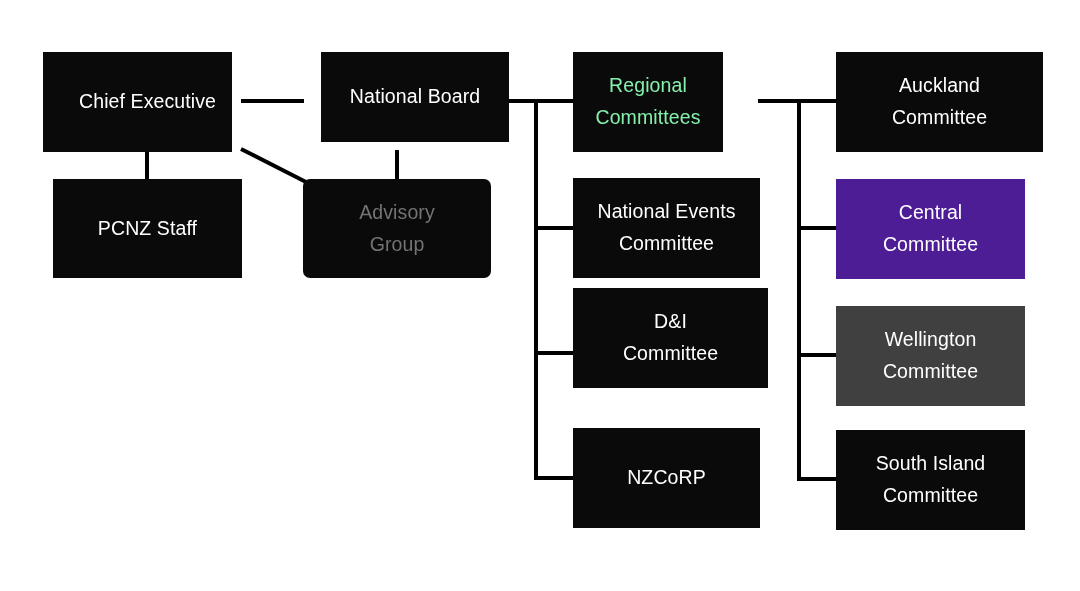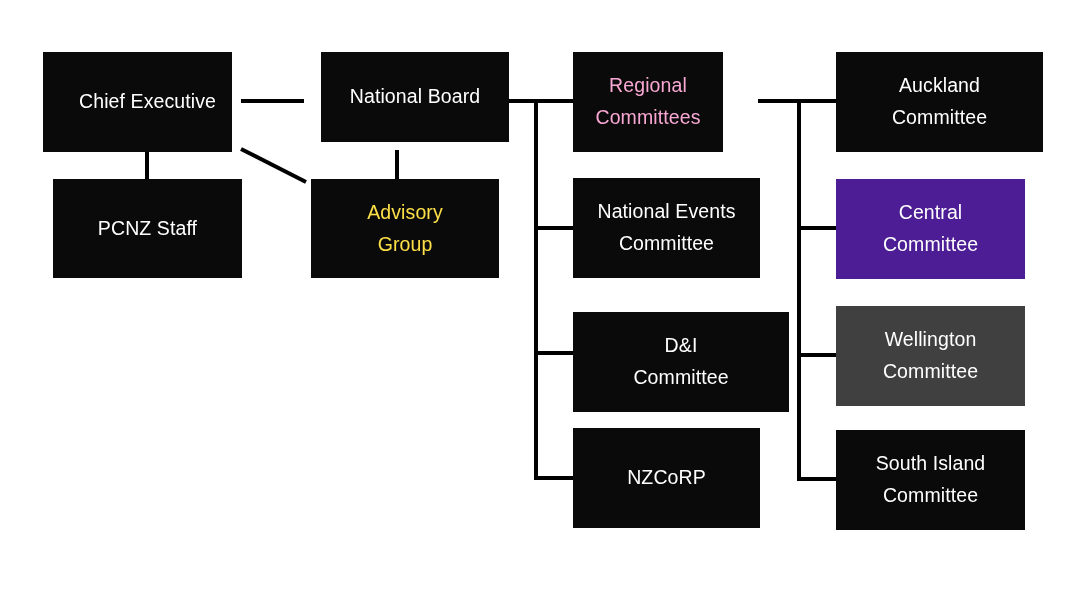--- a/index.html
+++ b/index.html
@@ -76,33 +76,33 @@
   <div id="node-layer">
       <div class="node" style="left: 43px; top: 52px; width: 189px; height: 100px; background: rgb(10, 10, 10); color: rgb(255, 255, 255); padding-left: 26px;">
         <span class="label">Chief Executive</span>
       </div>
       <div class="node" style="left: 321px; top: 52px; width: 188px; height: 90px; background: rgb(10, 10, 10); color: rgb(255, 255, 255);">
         <span class="label">National Board</span>
       </div>
       <div class="node" style="left: 53px; top: 179px; width: 189px; height: 99px; background: rgb(10, 10, 10); color: rgb(255, 255, 255);">
         <span class="label">PCNZ Staff</span>
       </div>
-      <div class="node" style="left: 311px; top: 179px; width: 188px; height: 99px; background: rgb(10, 10, 10); color: #fde047;">
+      <div class="node" style="left: 303px; top: 179px; width: 188px; height: 99px; background: rgb(10, 10, 10); color: #737373; border-radius: 7px;">
         <span class="label">Advisory
 Group</span>
       </div>
-      <div class="node" style="left: 573px; top: 52px; width: 150px; height: 100px; background: rgb(10, 10, 10); color: #f9a8d4;">
+      <div class="node" style="left: 573px; top: 52px; width: 150px; height: 100px; background: rgb(10, 10, 10); color: #86efac;">
         <span class="label">Regional
 Committees</span>
       </div>
       <div class="node" style="left: 573px; top: 178px; width: 187px; height: 100px; background: rgb(10, 10, 10); color: rgb(255, 255, 255);">
         <span class="label">National Events
 Committee</span>
       </div>
-      <div class="node" style="left: 573px; top: 312px; width: 216px; height: 100px; background: rgb(10, 10, 10); color: rgb(255, 255, 255);">
+      <div class="node" style="left: 573px; top: 288px; width: 195px; height: 100px; background: rgb(10, 10, 10); color: rgb(255, 255, 255);">
         <span class="label">D&amp;I
 Committee</span>
       </div>
       <div class="node" style="left: 573px; top: 428px; width: 187px; height: 100px; background: rgb(10, 10, 10); color: rgb(255, 255, 255);">
         <span class="label">NZCoRP</span>
       </div>
       <div class="node" style="left: 836px; top: 52px; width: 207px; height: 100px; background: rgb(10, 10, 10); color: rgb(255, 255, 255);">
         <span class="label">Auckland
 Committee</span>
       </div>

